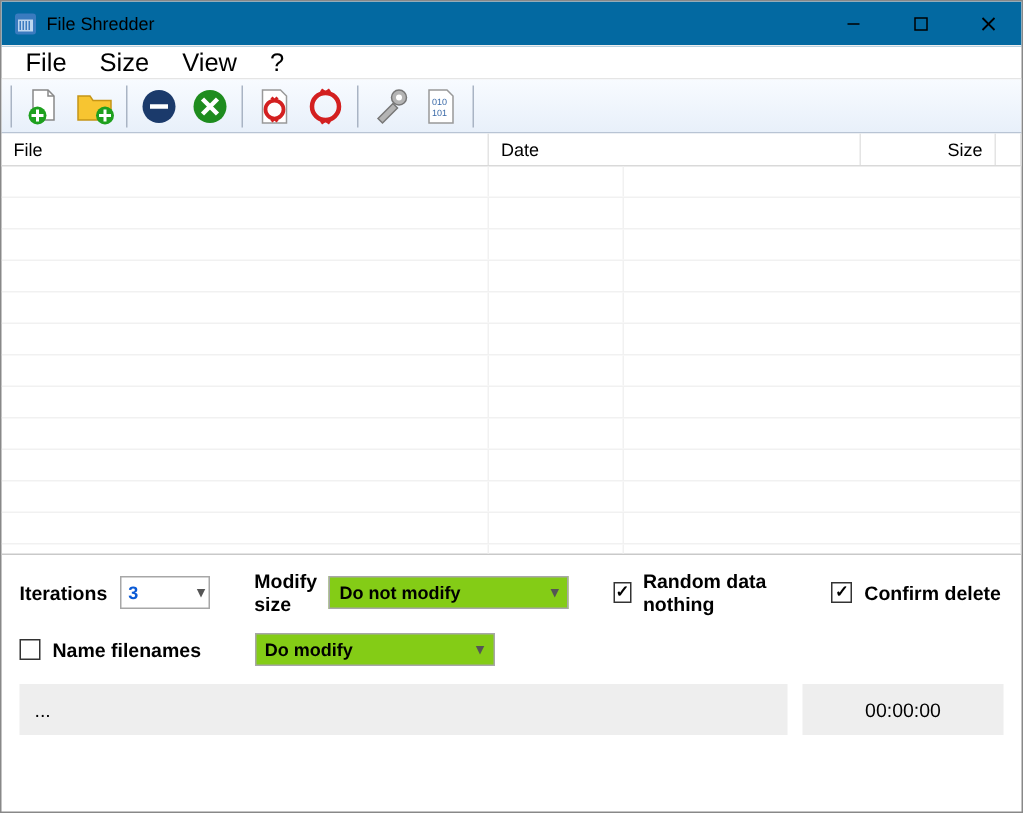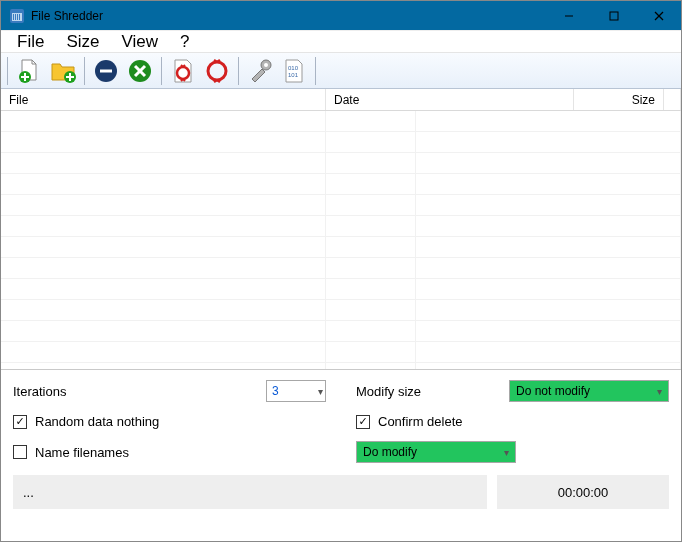--- a/index.html
+++ b/index.html
@@ -92,35 +92,36 @@
   }
   .listbody .rowline > div {
     border-right: 1px solid #f1f1f1;
   }
   .bottom {
     border-top: 1px solid #c9c9c9;
     padding: 10px 12px 8px 12px;
   }
   .opts {
     display: grid;
-    grid-template-columns: 1fr 1fr;
+    grid-template-columns: 1fr 1fr 1fr 1fr;
     column-gap: 30px;
     row-gap: 12px;
+    font-weight: bold;
   }
   .optrow {
     display: flex;
     align-items: center;
     gap: 8px;
     font-size: 13px;
   }
   .optrow .lbl { flex: 1; }
   .combo, .spinner {
     height: 22px;
     border: 1px solid #a7a7a7;
-    background: #22c55e;
+    background: #84cc16;
     font-size: 12px;
     padding: 0 6px;
     display:flex; align-items:center; justify-content:space-between;
     width: 160px;
   }
   .spinner {
     width: 60px;
     background:#fff;
     color:#0a5ad6;
     padding:0 2px 0 5px;
@@ -138,21 +139,21 @@
     display:flex; gap:10px;
   }
   .statusbox {
     background:#eee;
     height: 34px;
     display:flex; align-items:center;
     padding: 0 10px;
     font-size:13px;
   }
   .statusbox.main { flex:1; }
-  .statusbox.time { width: 172px; justify-content:center; }
+  .statusbox.time { width: 134px; justify-content:center; }
 </style>
 </head>
 <body>
 
 <div class="titlebar">
   <span class="app-icon">
     <svg viewBox="0 0 16 16" width="16" height="16">
       <rect x="1" y="1" width="14" height="14" rx="2" fill="#3a7bbf"></rect>
       <rect x="3" y="5" width="10" height="8" fill="#bcd6ef"></rect>
       <rect x="4" y="6" width="1" height="6" fill="#3a7bbf"></rect>

